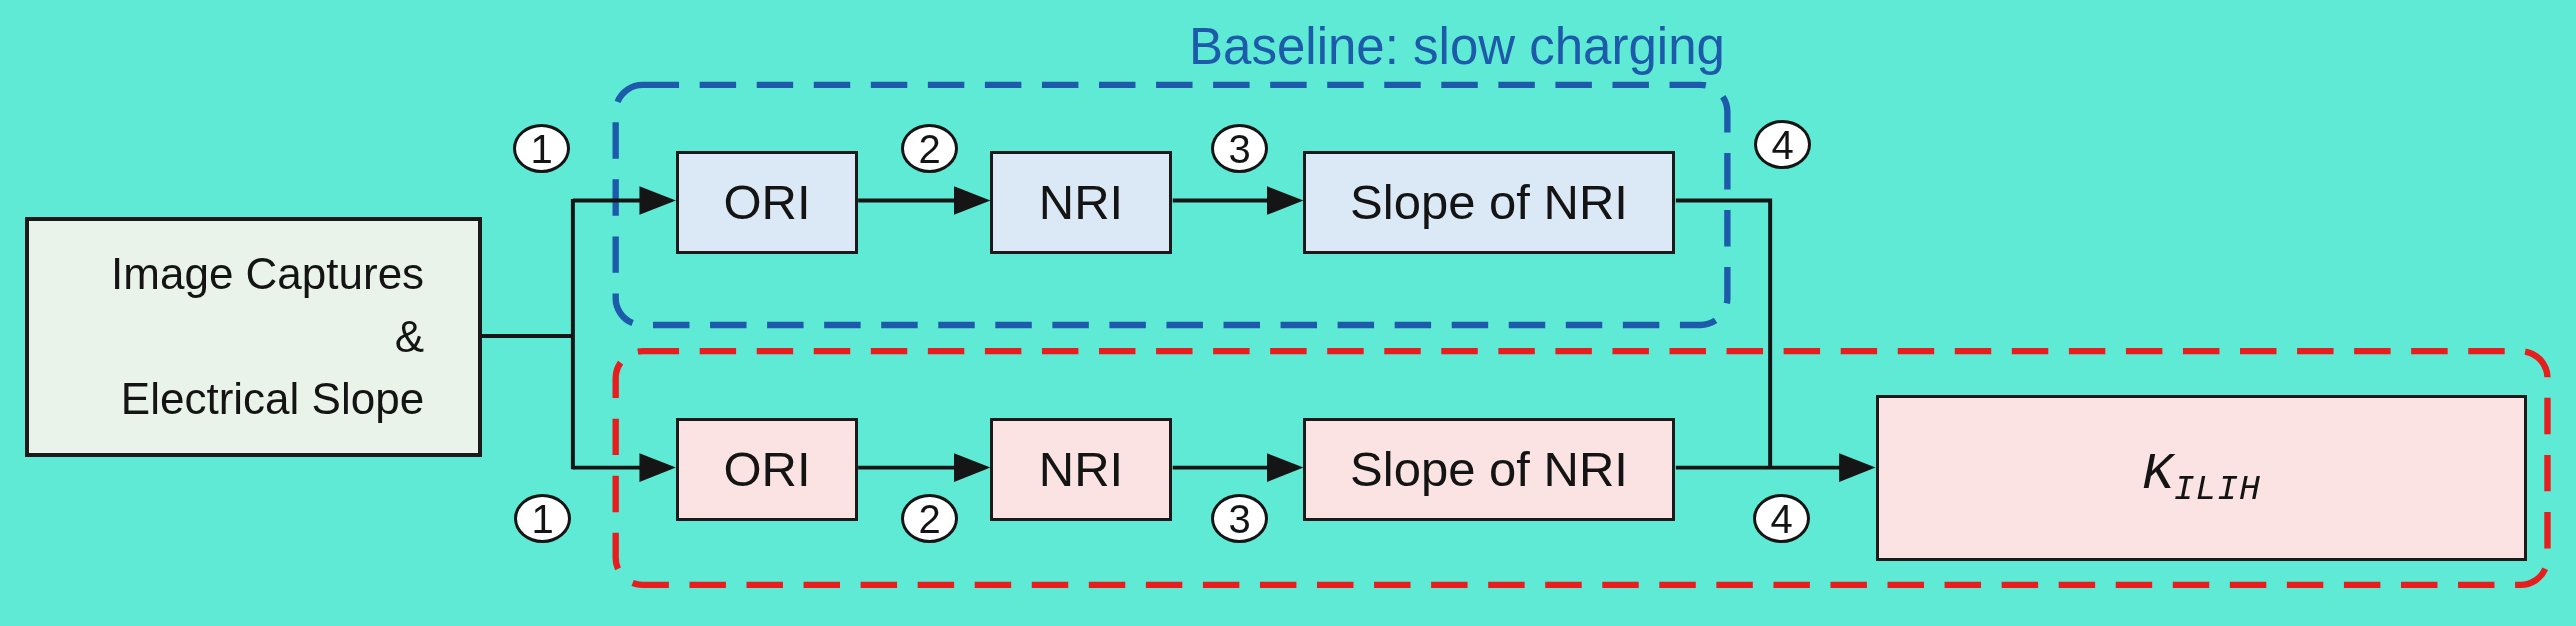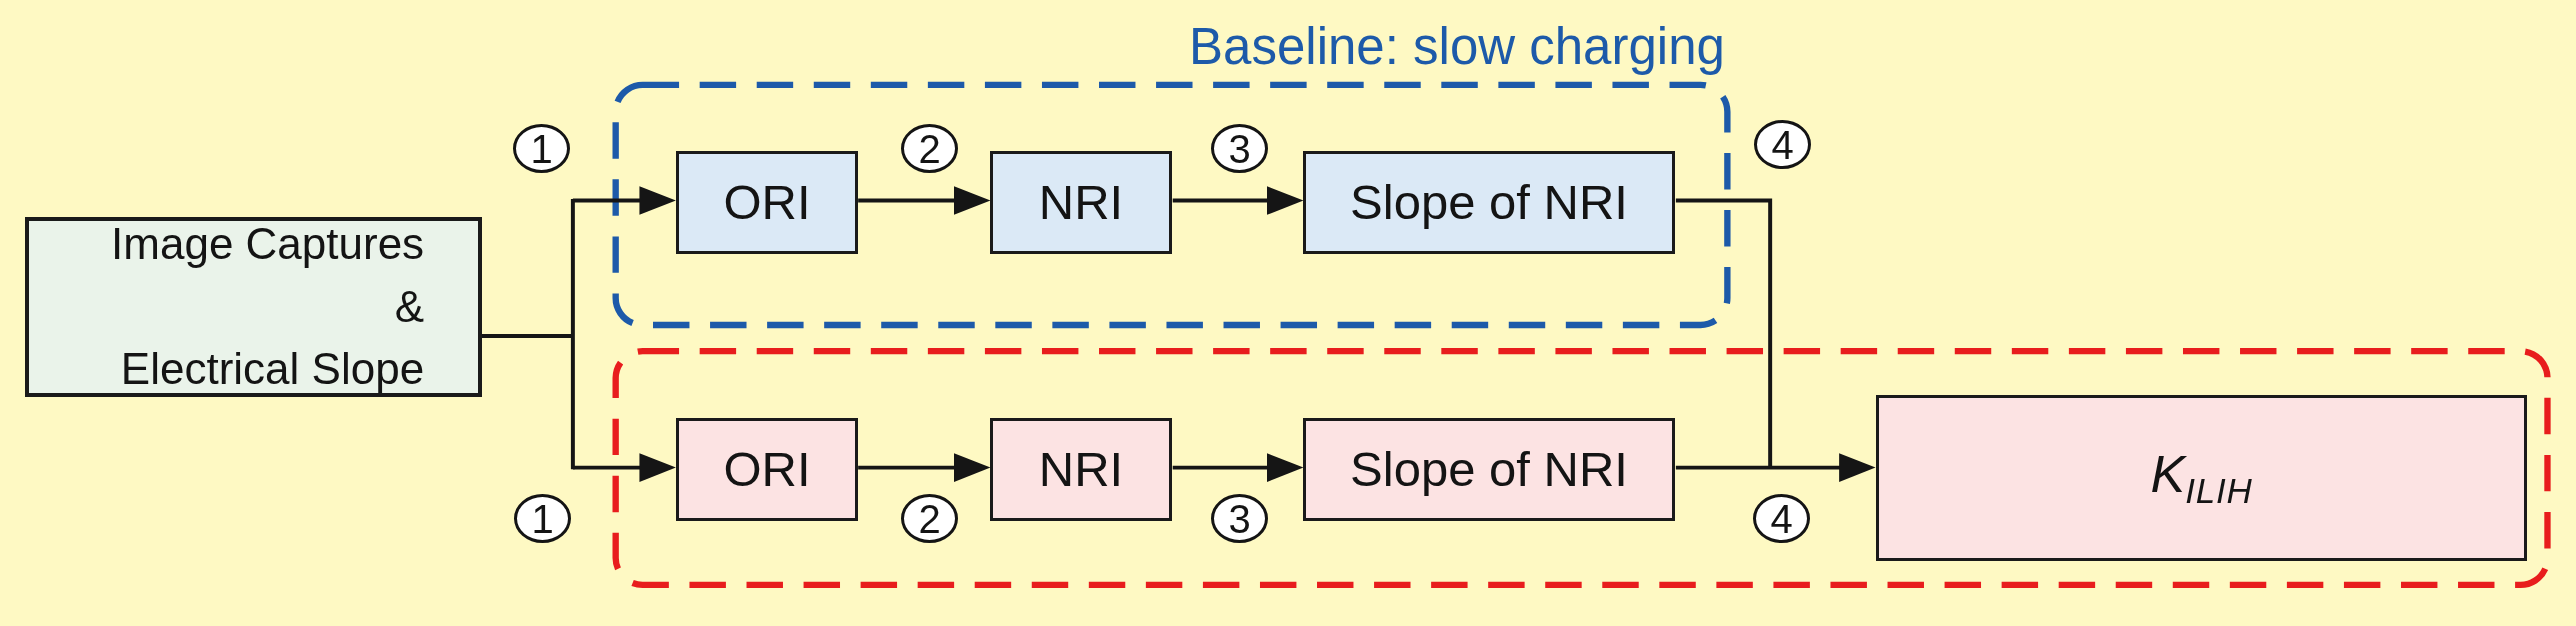--- a/index.html
+++ b/index.html
@@ -1,19 +1,19 @@
 <!DOCTYPE html>
 <html style="font-size:12.7px"><head>
 <meta charset="utf-8">
 <style>
   html,body{margin:0;padding:0;background:#ffffff;}
   .canvas{
     position:relative;
     width:2576px;height:627px;
-    background:#fef9c3;
+    background:#5eead4;
     font-family:"Liberation Sans", sans-serif;
     overflow:hidden;
   }
   .layer{position:absolute;left:0;top:0;}
   .wire{stroke:#151515;stroke-width:5;fill:none;}
   .head{fill:#151515;stroke:none;}
   .dash{fill:none;stroke-width:8;stroke-dasharray:46 26;}
   .dash.blue{stroke:#1d5aa9;}
   .dash.red{stroke:#e81d1d;}
   .box{
@@ -23,21 +23,21 @@
     display:flex;align-items:center;justify-content:center;
     text-align:right;color:#141414;
   }
   .box.green{background:#eaf3ea;border-width:4px;}
   .box.blue{background:#dbe9f6;}
   .box.pink{background:#fce3e3;}
   .box .lbl{font-size:49px;line-height:1;}
   .src-lines{display:flex;flex-direction:column;gap:9.5px;font-size:44px;line-height:1.2;}
   .ilih-lines{display:flex;flex-direction:column;gap:8px;}
   .ilih-title{font-size:49px;line-height:1;}
-  .ilih-math{font-family:Liberation Sans, sans-serif;font-style:italic;font-size:52px;line-height:1;}
+  .ilih-math{font-family:Liberation Mono, monospace;font-style:italic;font-size:52px;line-height:1;}
   .ilih-math .sub{font-size:35px;vertical-align:-11px;letter-spacing:0.8px;}
   .g-title{
     position:absolute;
     font-size:51px;line-height:1.1;
     text-align:center;white-space:nowrap;
   }
   .g-title.blue{color:#1d5aa9;}
   .g-title.red{color:#e81d1d;}
   .marker{
     position:absolute;
@@ -77,21 +77,21 @@
     <path class="wire" d="M1083 590 H1214"></path>
     <polygon class="head" points="1250,590 1204,572 1204,608"></polygon>
     <path class="wire" d="M1480 590 H1609"></path>
     <polygon class="head" points="1645,590 1599,572 1599,608"></polygon>
     <path class="wire" d="M2115 590 H2331"></path>
     <polygon class="head" points="2367,590 2321,572 2321,608"></polygon>
   </svg>
 
   <div class="g-title blue" style="left:1140px;top:19px;width:634px;">Baseline: slow charging</div>
 
-  <div class="box green" style="left:24.6px;top:217px;width:457px;height:180px;padding-left:29px;">
+  <div class="box green" style="left:24.6px;top:217px;width:457px;height:240px;padding-left:29px;">
     <div class="src-lines">
       <span>Image Captures</span>
       <span>&amp;</span>
       <span>Electrical Slope</span>
     </div>
   </div>
 
   <div class="box blue" style="left:676px;top:151px;width:182px;height:103px;">
     <span class="lbl">ORI</span>
   </div>

